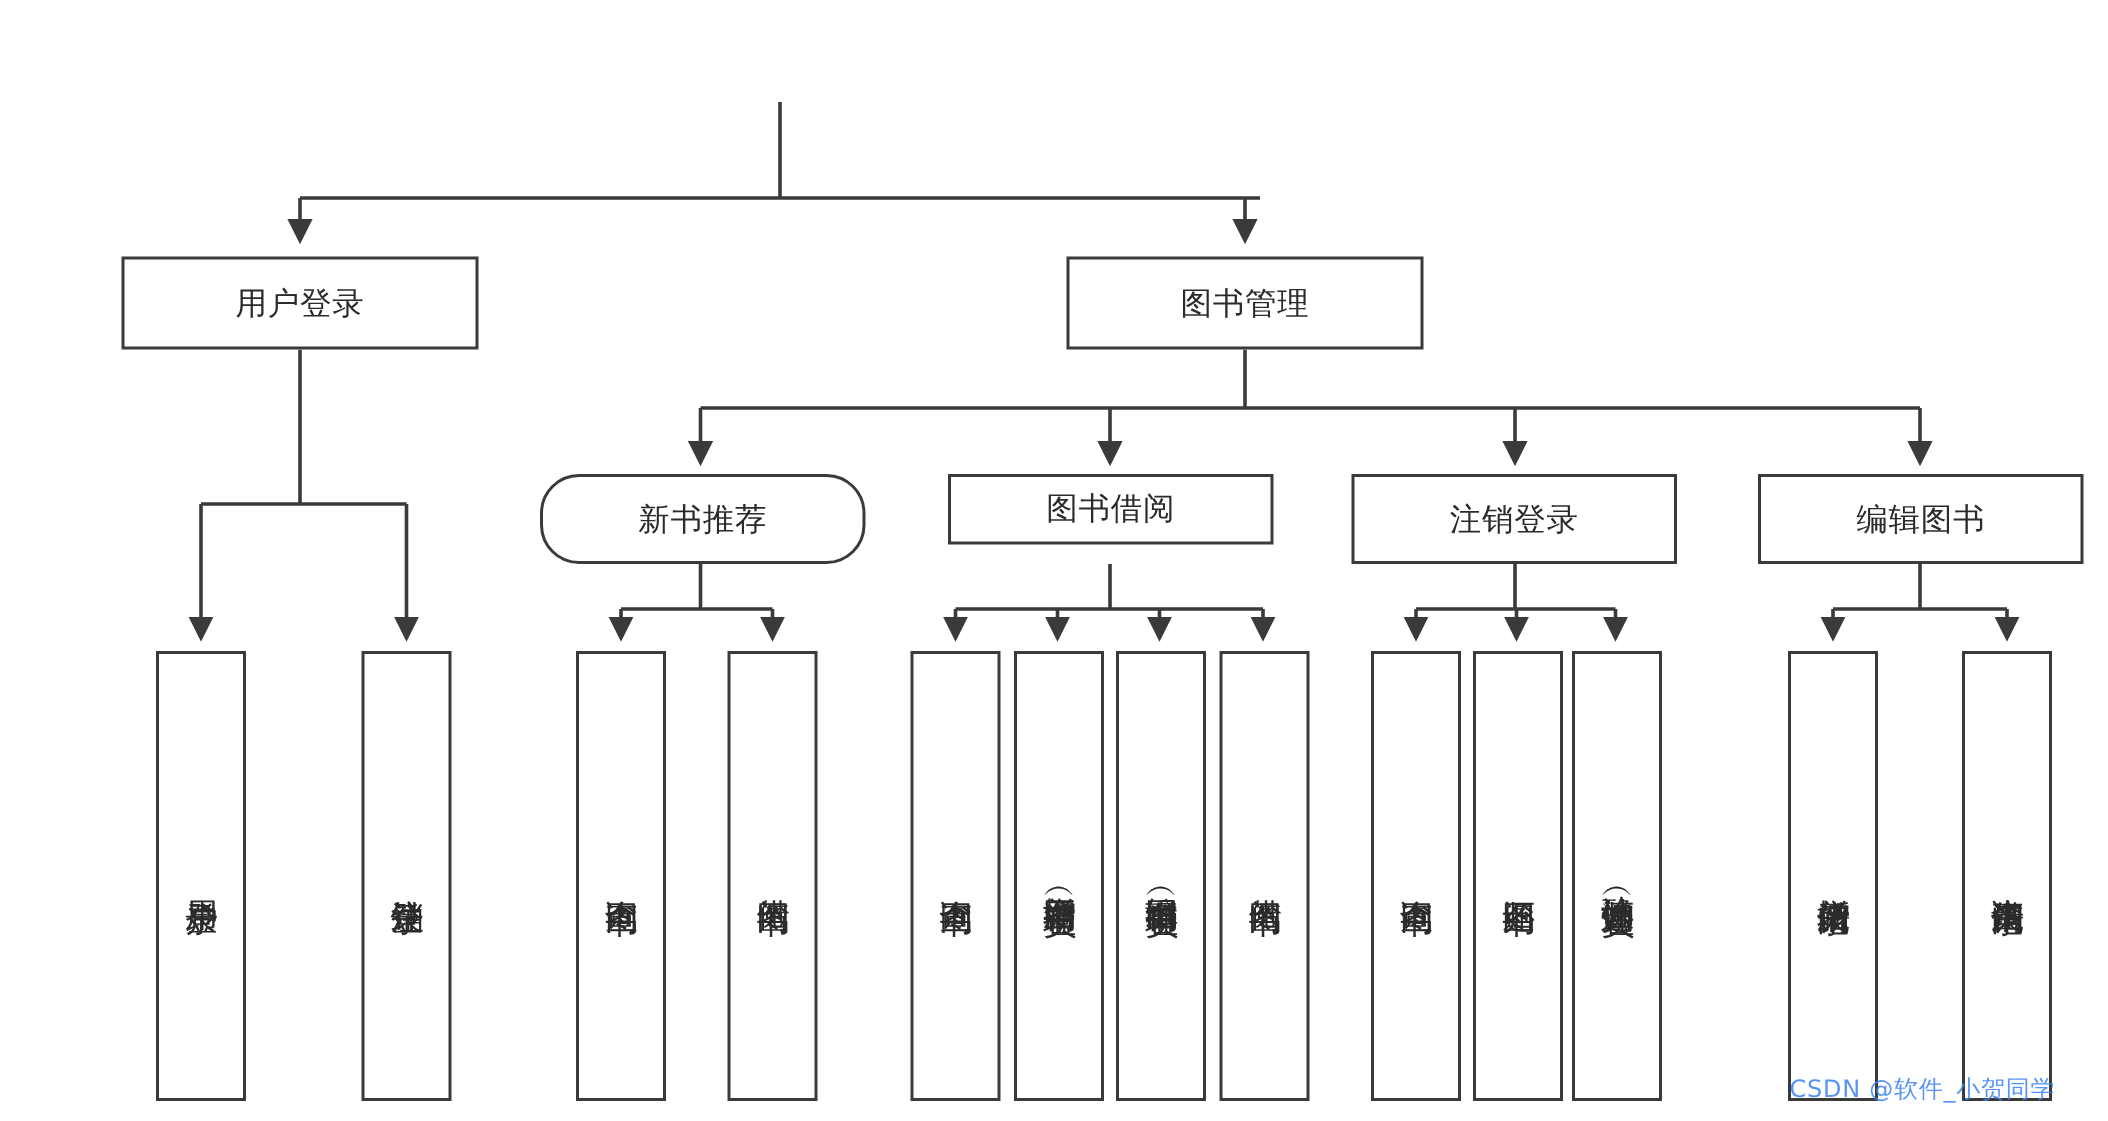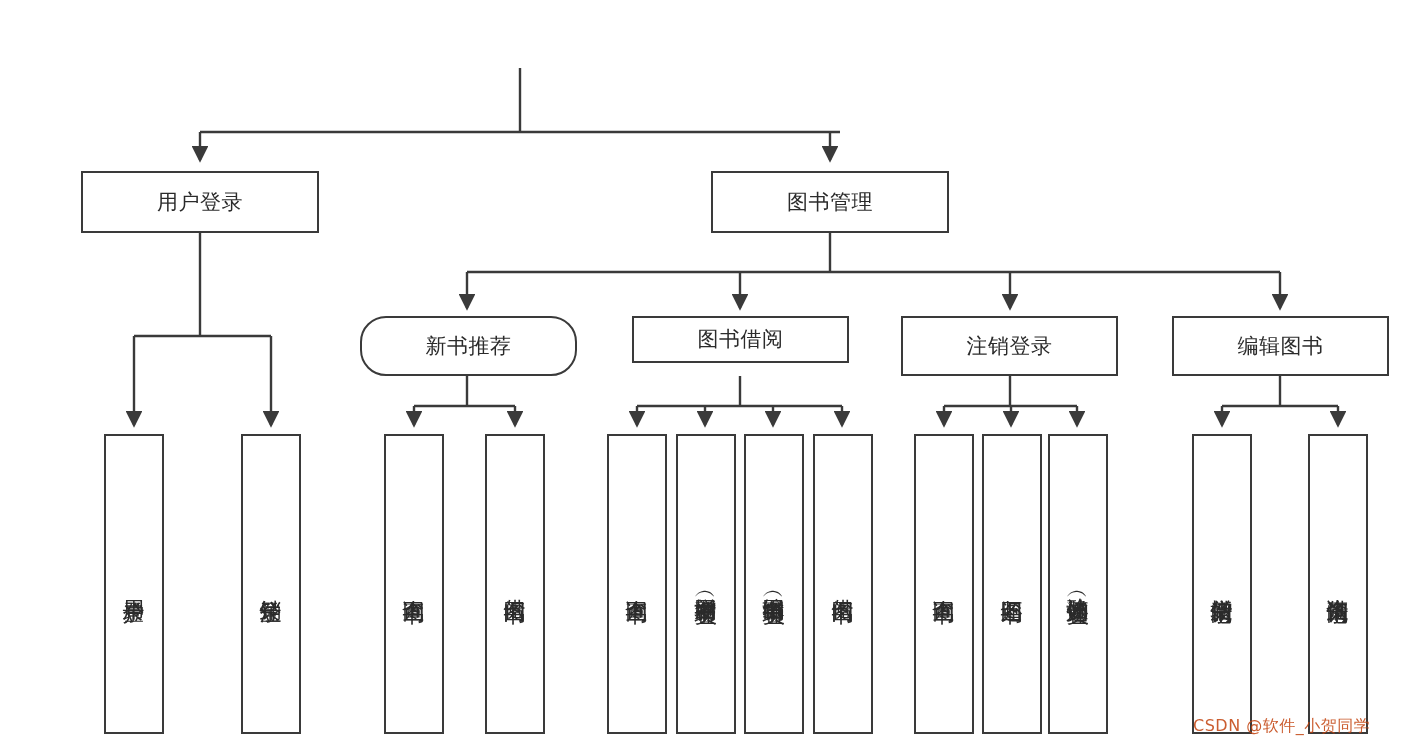--- a/index.html
+++ b/index.html
@@ -60,21 +60,21 @@
     writing-mode: vertical-rl;
     text-orientation: upright;
     font-size: 22px;
     line-height: 1.05;
     letter-spacing: 1px;
     white-space: nowrap;
   }
   .watermark {
     position: absolute;
     font-size: 16px;
-    color: #c2410c;
+    color: #3b82f6;
     white-space: nowrap;
     letter-spacing: 0.5px;
     opacity: 0.85;
   }
 </style>
 </head>
 <body>
 
 <div id="canvas">
 

